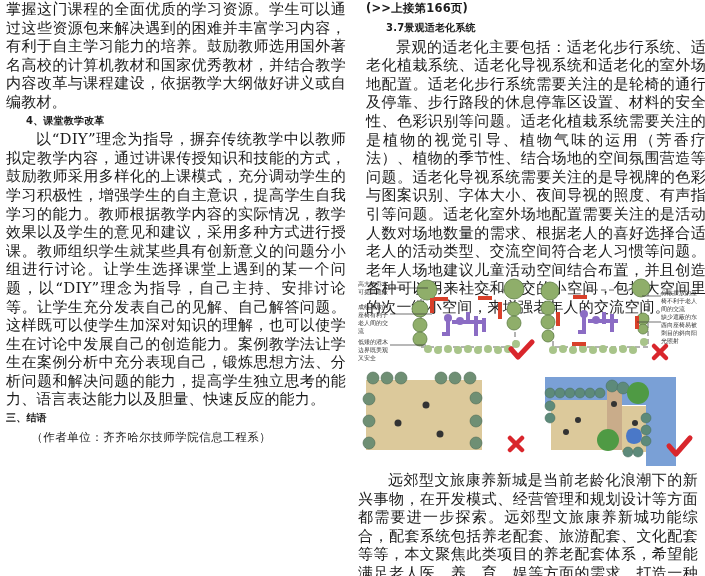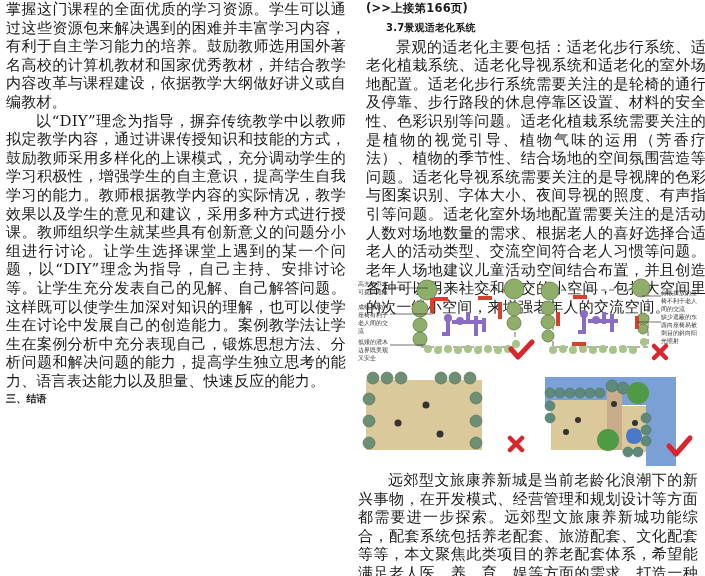--- a/index.html
+++ b/index.html
@@ -19,22 +19,24 @@
   .fig1 { top:276px; height:90px; }
   .fig2 { top:366px; height:100px; }
   .tag { position:absolute; font-family:"DejaVu Sans","Liberation Sans",sans-serif; font-size:6px; line-height:8px; color:#333; }
   svg { display:block; }
 </style>
 </head>
 <body>
 
 <div class="col col-left">
   <p>掌握这门课程的全面优质的学习资源。学生可以通过这些资源包来解决遇到的困难并丰富学习内容，有利于自主学习能力的培养。鼓励教师选用国外著名高校的计算机教材和国家优秀教材，并结合教学内容改革与课程建设，依据教学大纲做好讲义或自编教材。</p>
+  <p class="h h-sub">4、课堂教学改革</p>
   <p class="indent">以“DIY”理念为指导，摒弃传统教学中以教师拟定教学内容，通过讲课传授知识和技能的方式，鼓励教师采用多样化的上课模式，充分调动学生的学习积极性，增强学生的自主意识，提高学生自我学习的能力。教师根据教学内容的实际情况，教学效果以及学生的意见和建议，采用多种方式进行授课。教师组织学生就某些具有创新意义的问题分小组进行讨论。让学生选择课堂上遇到的某一个问题，以“DIY”理念为指导，自己主持、安排讨论等。让学生充分发表自己的见解、自己解答问题。这样既可以使学生加深对知识的理解，也可以使学生在讨论中发展自己的创造能力。案例教学法让学生在案例分析中充分表现自己，锻炼思想方法、分析问题和解决问题的能力，提高学生独立思考的能力、语言表达能力以及胆量、快速反应的能力。</p>
   <p class="h">三、结语</p>
+  <p class="affil">（作者单位：齐齐哈尔技师学院信息工程系）</p>
 </div>
 
 <div class="col col-right">
   <p class="cont"><b>(&gt;&gt;上接第166页)</b></p>
   <p class="h h-sub" style="margin-top:3px">3.7景观适老化系统</p>
   <p class="indent">景观的适老化主要包括：适老化步行系统、适老化植栽系统、适老化导视系统和适老化的室外场地配置。适老化步行系统需要关注的是轮椅的通行及停靠、步行路段的休息停靠区设置、材料的安全性、色彩识别等问题。适老化植栽系统需要关注的是植物的视觉引导、植物气味的运用（芳香疗法）、植物的季节性、结合场地的空间氛围营造等问题。适老化导视系统需要关注的是导视牌的色彩与图案识别、字体大小、夜间导视的照度、有声指引等问题。适老化室外场地配置需要关注的是活动人数对场地数量的需求、根据老人的喜好选择合适老人的活动类型、交流空间符合老人习惯等问题。老年人场地建议儿童活动空间结合布置，并且创造各种可以用来社交和私交的小空间，包括大空间里的次一级小空间，来增强老年人的交流空间。</p>
 </div>
 
 <div class="figure fig1">
   <svg width="347" height="90" viewBox="0 0 347 90">

